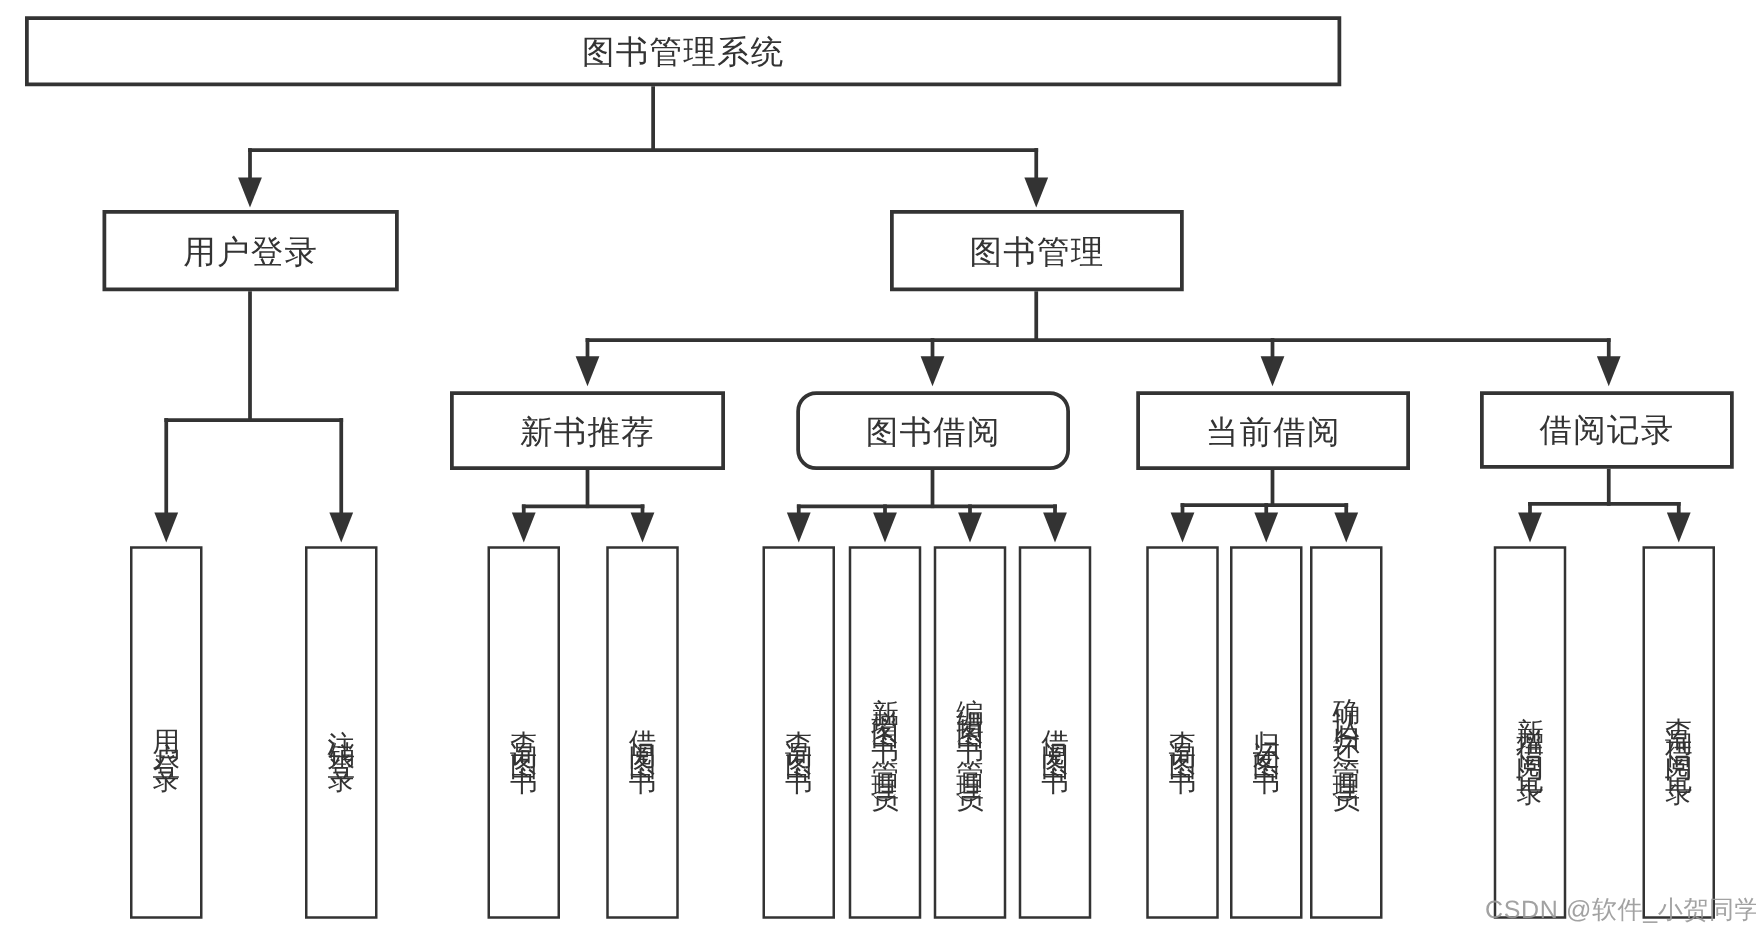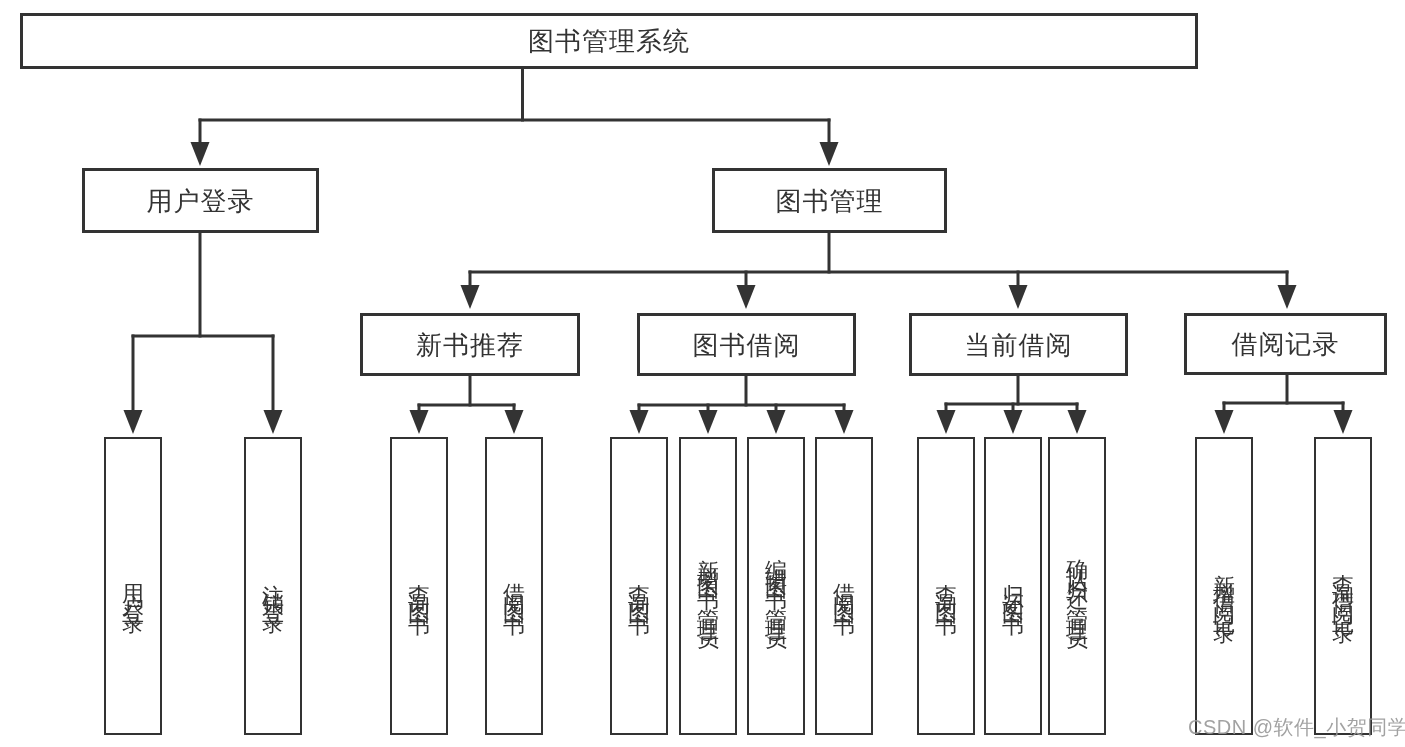--- a/index.html
+++ b/index.html
@@ -35,25 +35,25 @@
   }
   .leaf span{
     writing-mode:vertical-rl;
     text-orientation:mixed;
     font-size:22px;
     letter-spacing:10px;
     line-height:1;
     white-space:nowrap;
   }
   
-  .n-root        {left:20px;  top:13px;  width:1178px; height:56px;}
+  .n-root        {left:20px;  top:13px;  width:1053px; height:56px;}
   .n-user-login  {left:82px;  top:168px; width:237px;  height:65px;}
   .n-book-mgmt   {left:712px; top:168px; width:235px;  height:65px;}
   .n-new-books   {left:360px; top:313px; width:220px;  height:63px;}
-  .n-book-borrow {left:637px; top:313px; width:219px;  height:63px;}
+  .n-book-borrow {left:637px; top:313px; width:219px;  height:63px;border-radius:16px;}
   .n-cur-borrow  {left:909px; top:313px; width:219px;  height:63px;}
   .n-records     {left:1184px;top:313px; width:203px;  height:62px;}
   
   .l-1 {left:104px;}
   .l-2 {left:244px;}
   .l-3 {left:390px;}
   .l-4 {left:485px;}
   .l-5 {left:610px;}
   .l-6 {left:679px;}
   .l-7 {left:747px;}

